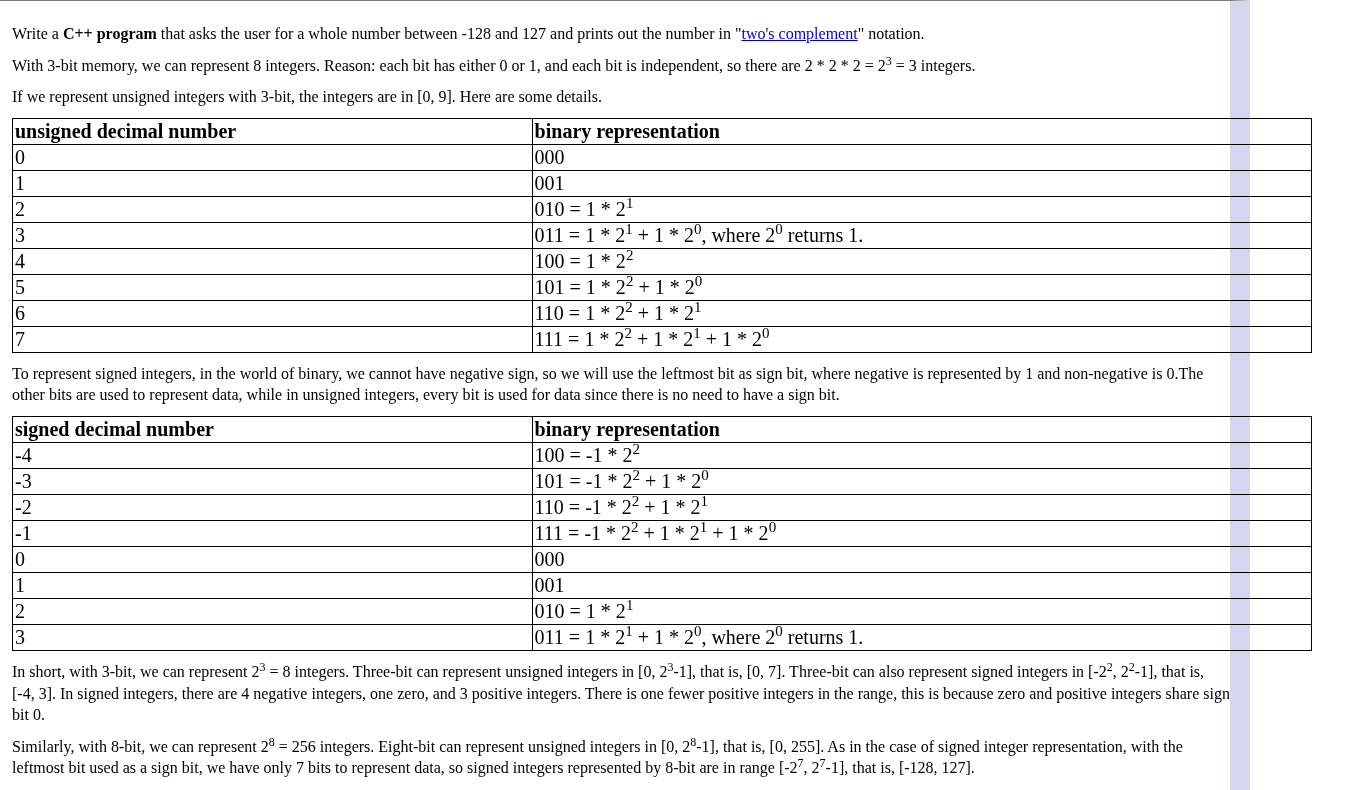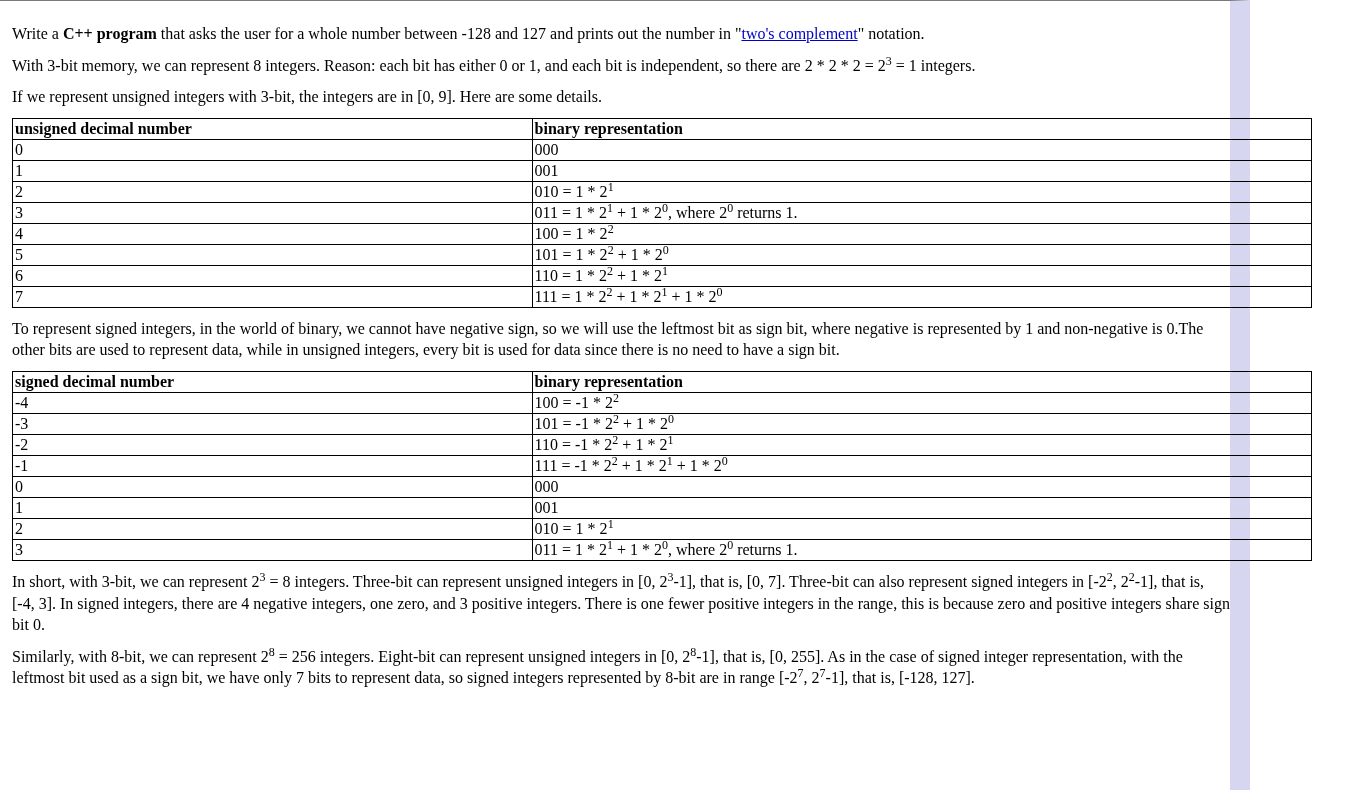--- a/index.html
+++ b/index.html
@@ -30,21 +30,21 @@
     border-collapse: collapse;
     width: 1300px;
     margin: 6px 0 10px 0;
   }
   th, td {
     border: 1px solid #000;
     padding: 1px 2px;
     text-align: left;
     vertical-align: top;
     font-weight: normal;
-    font-size: 16px;
+    font-size: 20px;
   }
   th {
     font-weight: bold;
   }
   sup {
     font-size: 0.75em;
     vertical-align: super;
     line-height: 0;
   }
   .b { font-weight: bold; }
@@ -52,21 +52,21 @@
 </head>
 <body>
 
 <div class="page">
 
   <p>
     <span>Write a </span><span class="b">C++ program</span><span> that asks the user for a whole number between -128 and 127 and prints out the number in "</span><a href="#" class="link">two's complement</a><span>" notation.</span>
   </p>
 
   <p>
-    <span>With 3-bit memory, we can represent 8 integers. Reason: each bit has either 0 or 1, and each bit is independent, so there are 2 * 2 * 2 = 2</span><sup>3</sup><span> = 1 integers.</span>
+    <span>With 3-bit memory, we can represent 8 integers. Reason: each bit has either 0 or 1, and each bit is independent, so there are 2 * 2 * 2 = 2</span><sup>3</sup><span> = 3 integers.</span>
   </p>
 
   <p>If we represent unsigned integers with 3-bit, the integers are in [0, 9]. Here are some details.</p>
 
   <table>
     <thead>
       <tr>
         <th style="width:40%;">unsigned decimal number</th>
         <th>binary representation</th>
       </tr>

